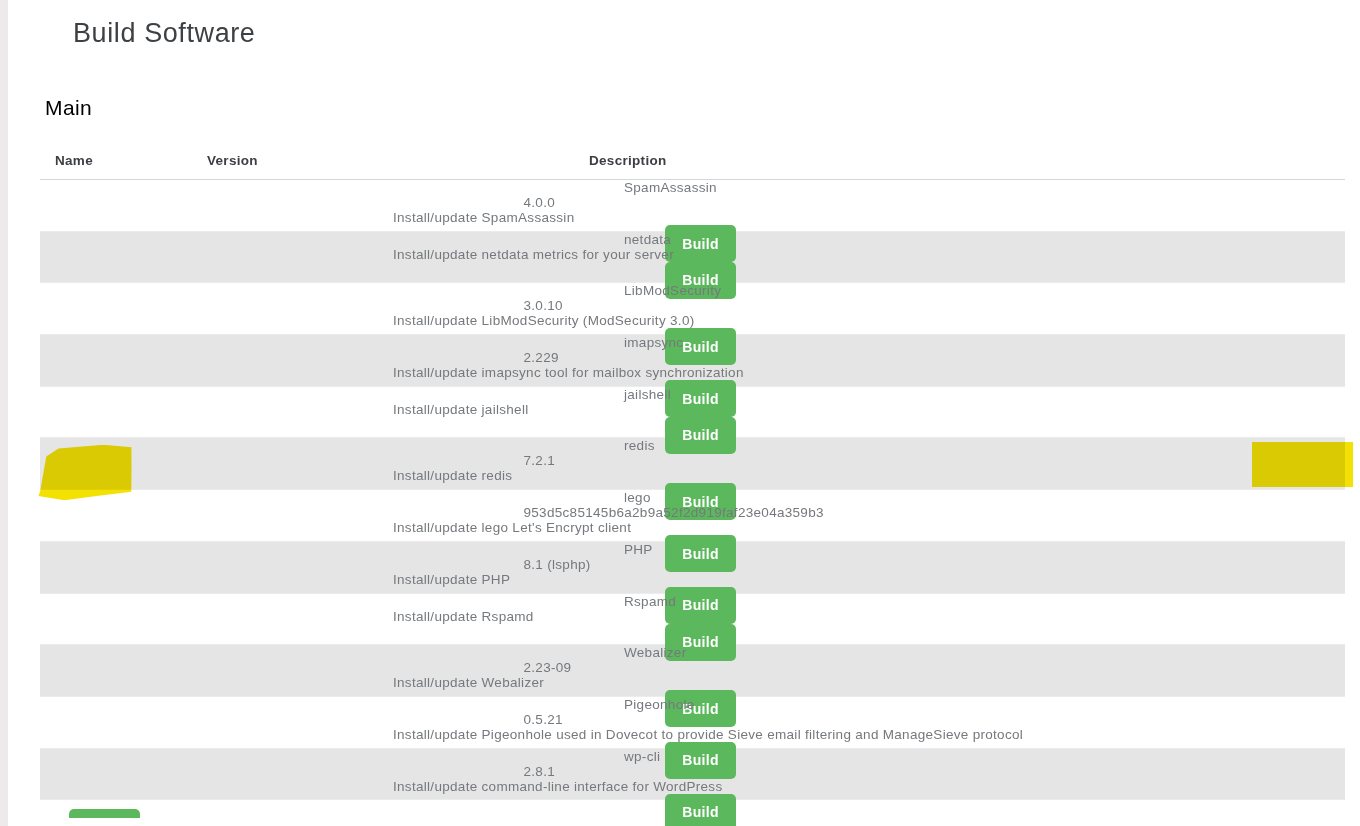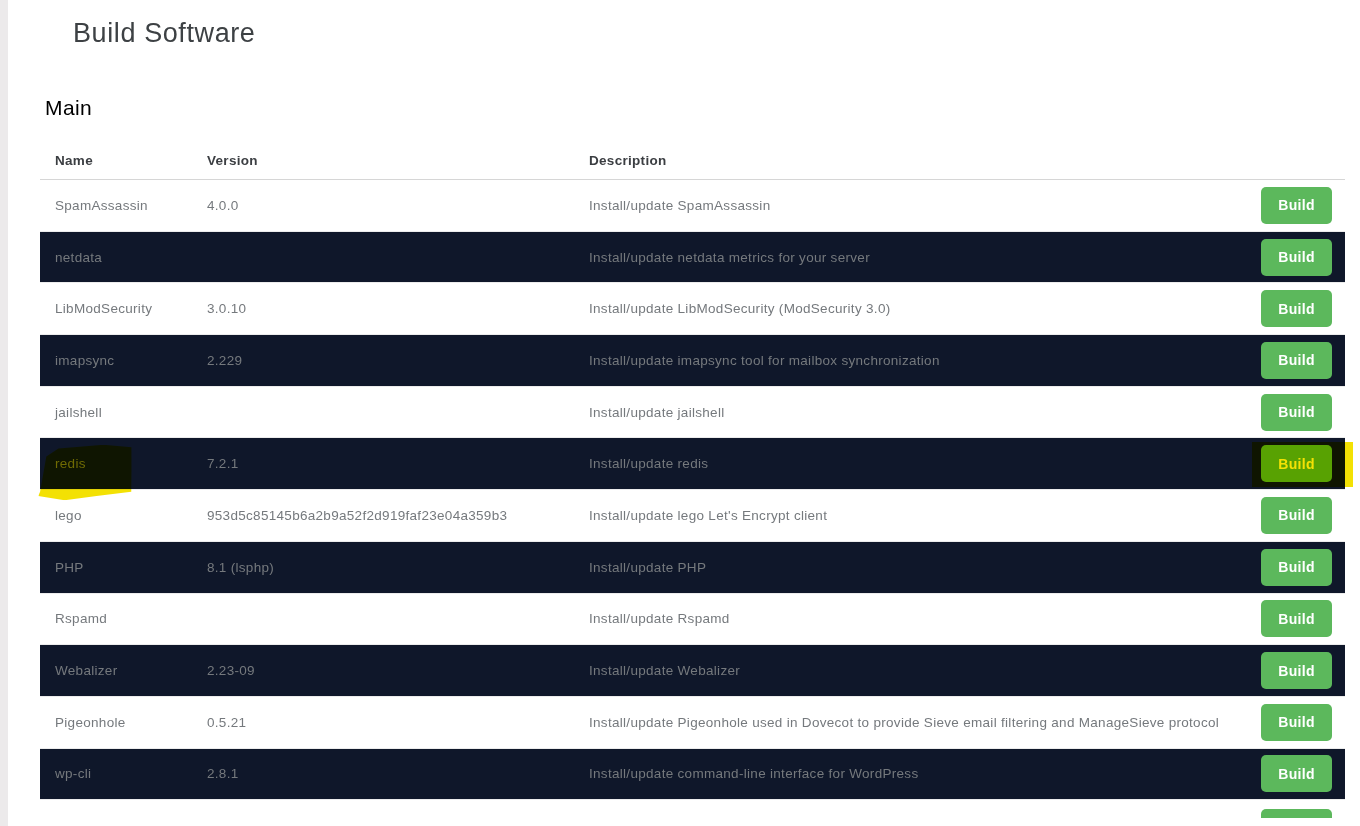--- a/index.html
+++ b/index.html
@@ -39,22 +39,23 @@
   }
   .thead .cell {
     font-size: 13.5px; font-weight: 700;
     color: #3b3e42; letter-spacing: 0.3px;
   }
   .row {
     display: flex; align-items: center;
     height: 51.7px;
     border-bottom: 1px solid #ececec;
     background: #ffffff;
-  }
-  .row.alt { background: #0f172a; }
+    flex-direction: column;
+  }
+  .row.alt { background: #e5e5e5; }
   .cell {
     font-size: 13.5px; color: #75797d;
     letter-spacing: 0.3px;
     white-space: nowrap; overflow: visible;
   }
   .c-name    { width: 167px; padding-left: 15px; }
   .c-version { width: 338px; }
   .c-desc    { width: 687px; padding-left: 44px; }
   .c-action  { width: 113px; display: flex; justify-content: flex-start; }
   .build-btn {

